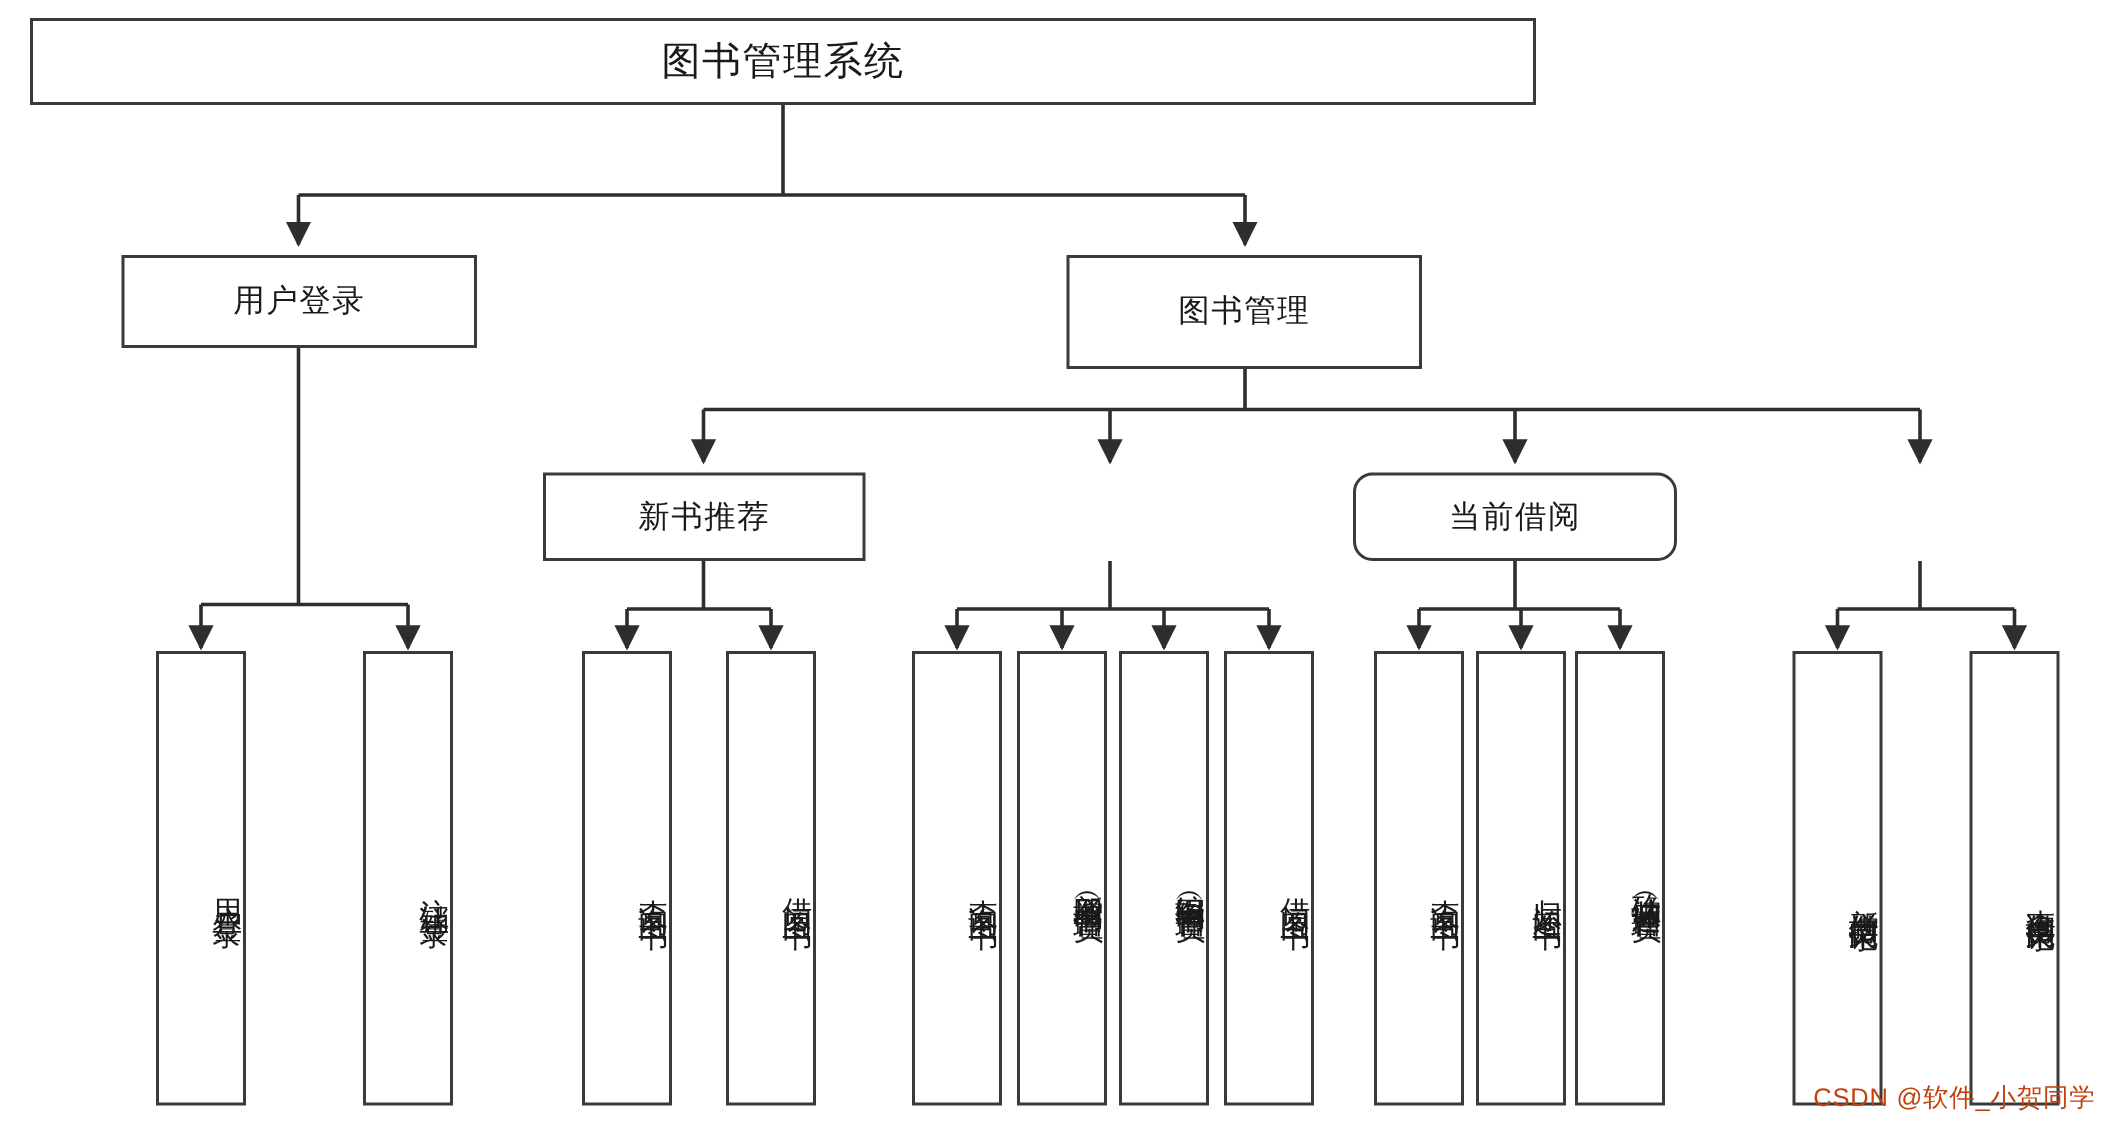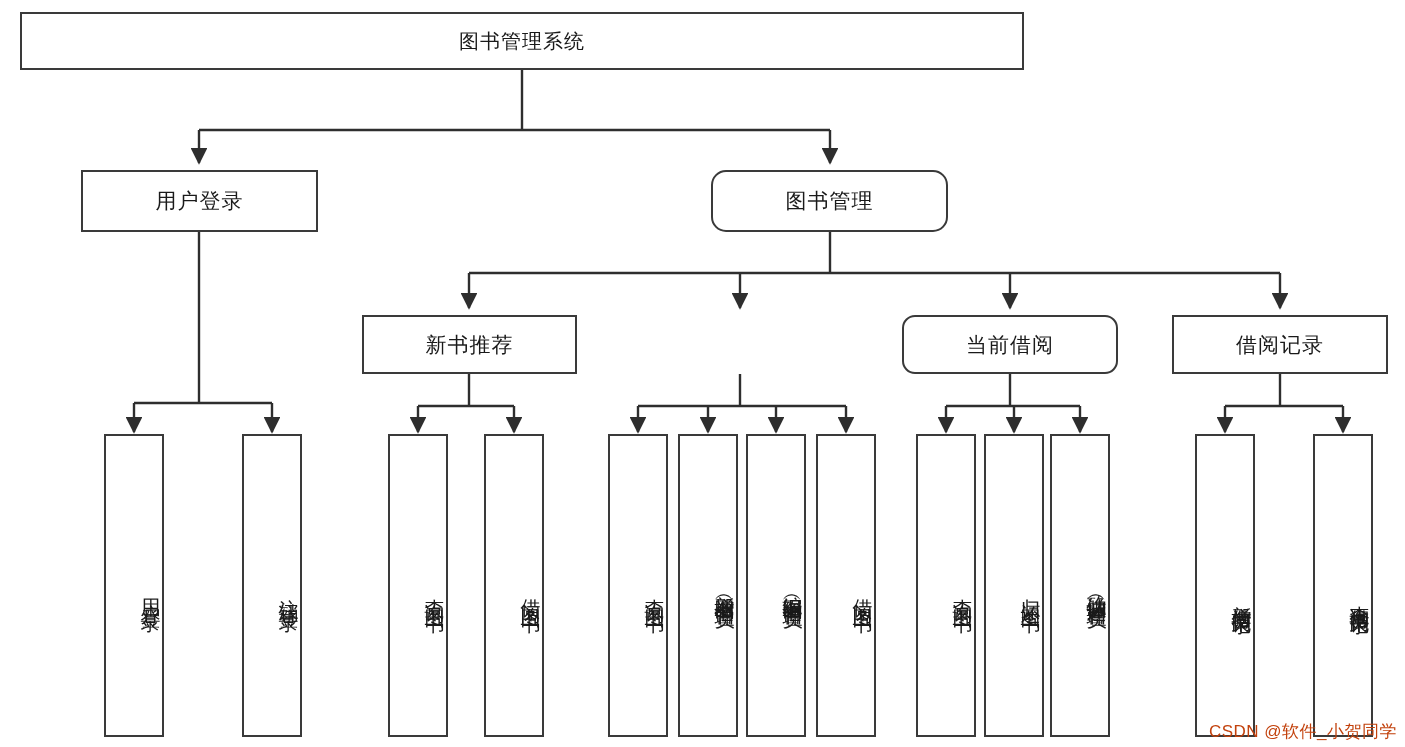--- a/index.html
+++ b/index.html
@@ -32,21 +32,21 @@
     align-items: center;
     justify-content: center;
     color: #1a1a1a;
     z-index: 2;
   }
   .node.h {
     font-size: 21px;
     letter-spacing: 1px;
     line-height: 1.2;
   }
-  .node.h.root { font-size: 20px; }
+  .node.h.root { font-size: 26px; }
   .node.v {
     writing-mode: vertical-rl;
     text-orientation: upright;
     font-size: 20px;
     letter-spacing: 5px;
     line-height: 1.15;
     padding-top: 14px;
     align-items: flex-start;
     justify-content: center;
     white-space: nowrap;
@@ -114,25 +114,24 @@
       <path d="M 1280 374 L 1280 406"></path>
       <path d="M 1225 406 L 1343 406"></path>
       <path d="M 1225 406 L 1225 432" marker-end="url(#arrow)"></path>
       <path d="M 1343 406 L 1343 432" marker-end="url(#arrow)"></path>
     </g>
   </svg>
 
   <div class="node h root" style="left:20px; top:12px; width:1004px; height:58px;">图书管理系统</div>
 
   <div class="node h" style="left:81px; top:170px; width:237px; height:62px;">用户登录</div>
-  <div class="node h" style="left:711px; top:170px; width:237px; height:62px;border-radius:15px;">图书管理</div>
+  <div class="node h" style="left:711px; top:170px; width:237px; height:76px;">图书管理</div>
 
   <div class="node h" style="left:362px; top:315px; width:215px; height:59px;">新书推荐</div>
   <div class="node h" style="left:902px; top:315px; width:216px; height:59px;border-radius:13px;">当前借阅</div>
-  <div class="node h" style="left:1172px; top:315px; width:216px; height:59px;">借阅记录</div>
 
   <div class="node v" style="left:104px; top:434px; width:60px; height:303px;">用户登录</div>
   <div class="node v" style="left:242px; top:434px; width:60px; height:303px;">注销登录</div>
 
   <div class="node v" style="left:388px; top:434px; width:60px; height:303px;">查询图书</div>
   <div class="node v" style="left:484px; top:434px; width:60px; height:303px;">借阅图书</div>
 
   <div class="node v" style="left:608px; top:434px; width:60px; height:303px;">查询图书</div>
   <div class="node v tight" style="left:678px; top:434px; width:60px; height:303px; padding-top:6px;">新增图书（管理员）</div>
   <div class="node v tight" style="left:746px; top:434px; width:60px; height:303px; padding-top:6px;">编辑图书（管理员）</div>

